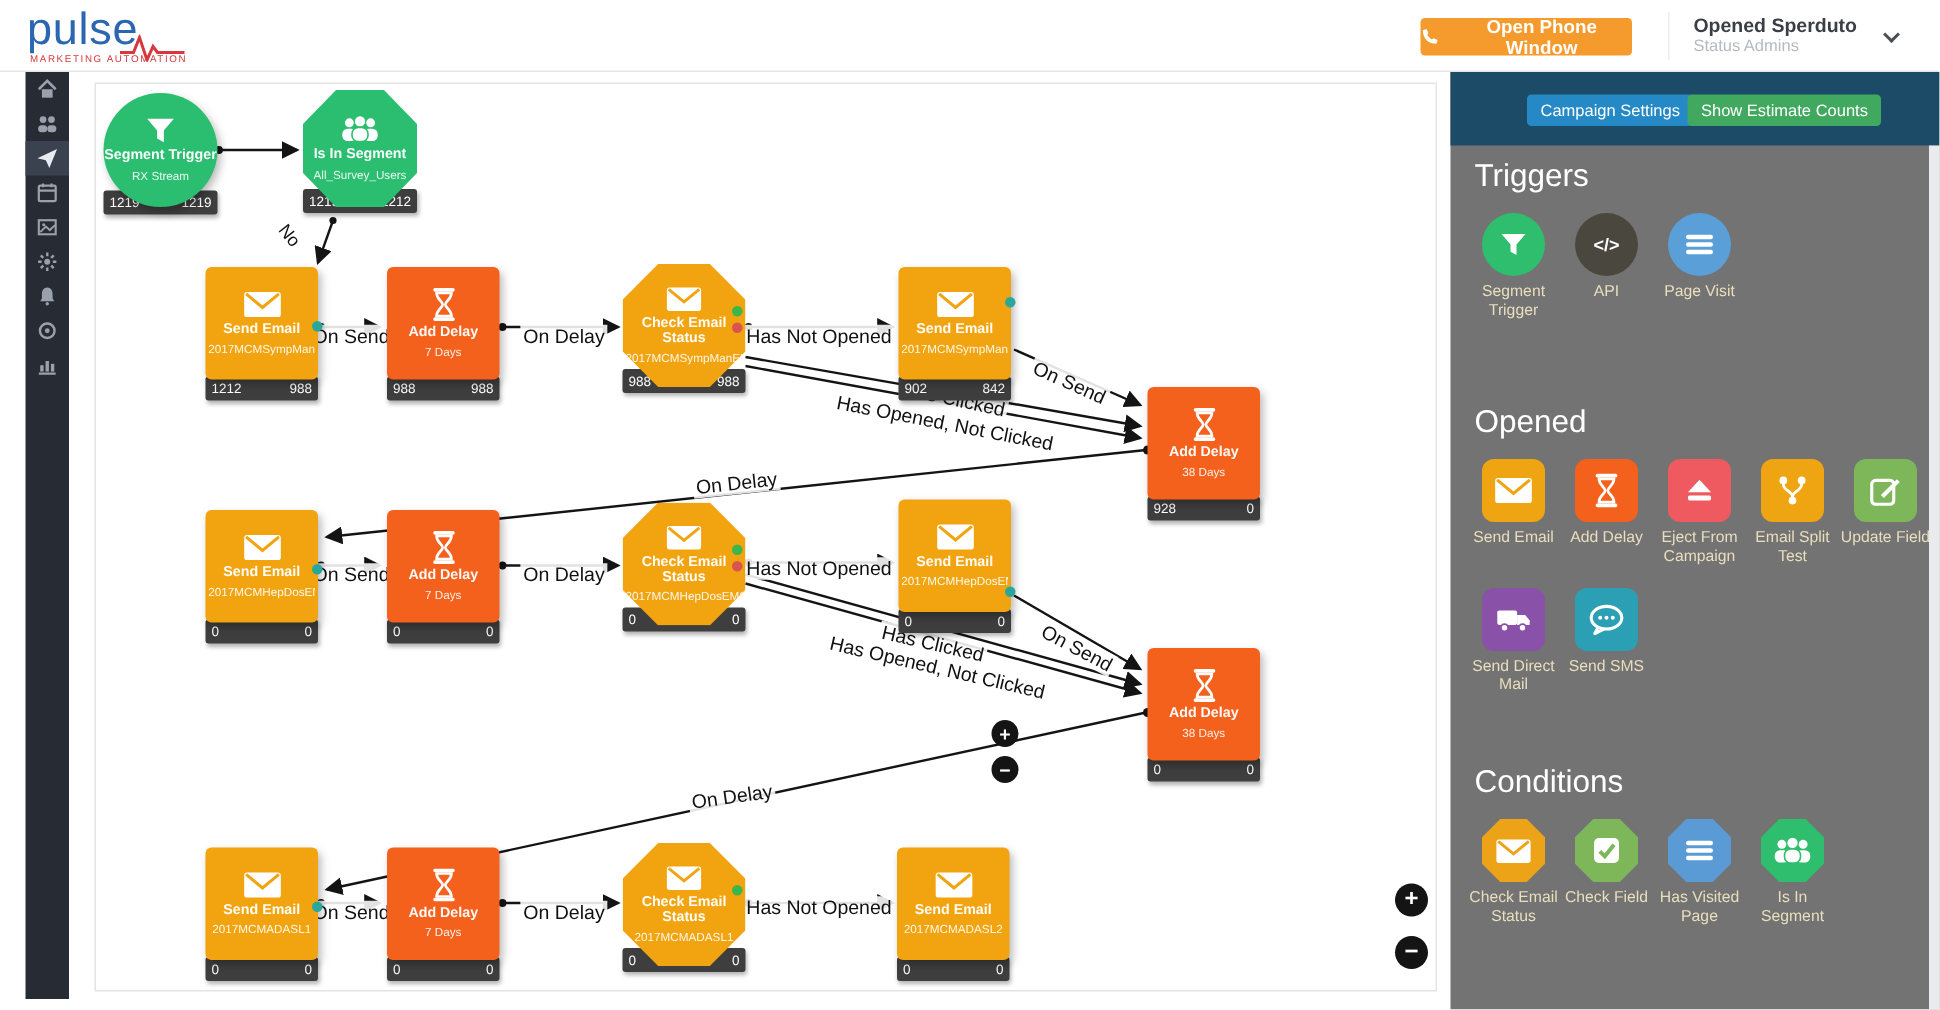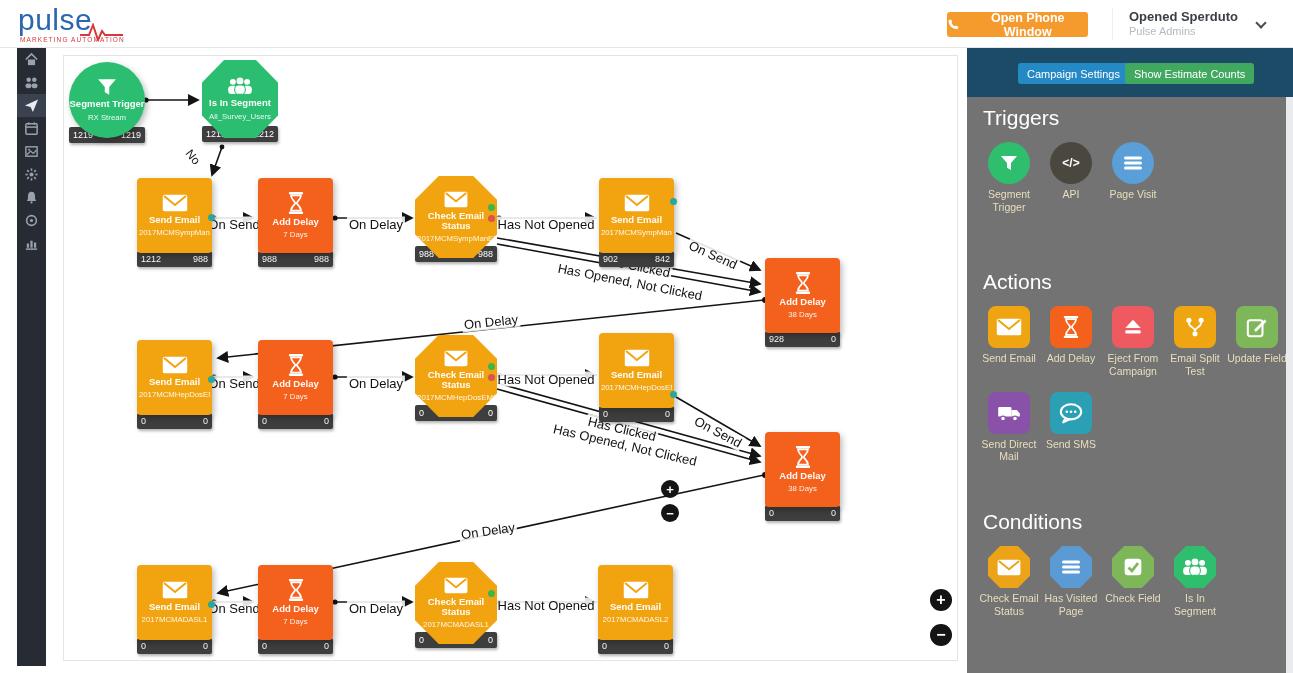--- a/index.html
+++ b/index.html
@@ -84,21 +84,21 @@
   </div>
   <button class="phone-btn">
     <svg width="13" height="13" viewBox="0 0 16 16">
         <path d="M2 2.5 C2 9.5 6.5 14 13.5 14 L14.6 10.8 L11 9.3 C10.2 10.4 9.2 10.3 8.2 9.3 L6.7 7.8 C5.7 6.8 5.6 5.8 6.7 5 L5.2 1.5 Z" fill="#fff"></path>
       </svg>
     <span>Open Phone Window</span>
   </button>
   <div class="hdr-sep"></div>
   <div class="user-block">
     <div class="user-name">Opened Sperduto</div>
-    <div class="user-role">Pulse Admins</div>
+    <div class="user-role">Status Admins</div>
   </div>
   <div class="chev"></div>
 </div>
 
 <div class="sidebar">
   <div class="side-item">
       <svg width="15" height="15" viewBox="0 0 16 16">
         <path d="M2 8 L8 2 L14 8" fill="none" stroke="#9aa1ac" stroke-width="1.8"></path>
         <rect x="4.2" y="8" width="7.6" height="6" fill="#9aa1ac"></rect>
       </svg>
@@ -530,21 +530,21 @@
               <rect x="1" y="6.5" width="18" height="3" rx="1.5" fill="#fff"></rect>
               <rect x="1" y="11.5" width="18" height="3" rx="1.5" fill="#fff"></rect>
             </svg>
           </div>
         <div class="plabel">Page Visit</div>
       </div>
     </div>
   </div>
 
   <div class="sec" style="top:222px">
-    <h2>Actions</h2>
+    <h2>Opened</h2>
     <div class="prow">
       <div class="pitem">
         <div class="ptile rsq" style="background:#efa511;--tile:#efa511">
             <svg width="26" height="18" viewBox="0 0 20 14">
               <rect x="0.5" y="0.5" width="19" height="13" rx="1.5" fill="#fff"></rect>
               <polyline points="1.5,1.5 10,8.5 18.5,1.5" fill="none" stroke="var(--tile)" stroke-width="1.6"></polyline>
             </svg>
           </div>
         <div class="plabel">Send Email</div>
       </div>
@@ -621,37 +621,37 @@
       <div class="pitem">
         <div class="ptile poct" style="background:#eca317;--tile:#eca317">
             <svg width="24" height="17" viewBox="0 0 20 14">
               <rect x="0.5" y="0.5" width="19" height="13" rx="1.5" fill="#fff"></rect>
               <polyline points="1.5,1.5 10,8.5 18.5,1.5" fill="none" stroke="var(--tile)" stroke-width="1.6"></polyline>
             </svg>
           </div>
         <div class="plabel">Check Email Status</div>
       </div>
       <div class="pitem">
+        <div class="ptile poct" style="background:#7db75a;--tile:#7db75a">
+            <svg width="20" height="20" viewBox="0 0 18 18">
+              <rect x="1.5" y="1.5" width="15" height="15" rx="3" fill="#fff"></rect>
+              <polyline points="5,9.5 8,12.5 13.5,5.5" fill="none" stroke="var(--tile)" stroke-width="2.4"></polyline>
+            </svg>
+          </div>
+        <div class="plabel">Check Field</div>
+      </div>
+      <div class="pitem">
         <div class="ptile poct" style="background:#5b9bd5">
             <svg width="20" height="16" viewBox="0 0 20 16">
               <rect x="1" y="1.5" width="18" height="3" rx="1.5" fill="#fff"></rect>
               <rect x="1" y="6.5" width="18" height="3" rx="1.5" fill="#fff"></rect>
               <rect x="1" y="11.5" width="18" height="3" rx="1.5" fill="#fff"></rect>
             </svg>
           </div>
         <div class="plabel">Has Visited Page</div>
-      </div>
-      <div class="pitem">
-        <div class="ptile poct" style="background:#7db75a;--tile:#7db75a">
-            <svg width="20" height="20" viewBox="0 0 18 18">
-              <rect x="1.5" y="1.5" width="15" height="15" rx="3" fill="#fff"></rect>
-              <polyline points="5,9.5 8,12.5 13.5,5.5" fill="none" stroke="var(--tile)" stroke-width="2.4"></polyline>
-            </svg>
-          </div>
-        <div class="plabel">Check Field</div>
       </div>
       <div class="pitem">
         <div class="ptile poct" style="background:#2fbe6e">
             <svg width="26" height="18" viewBox="0 0 22 15">
               <circle cx="5" cy="4" r="2.5" fill="#fff"></circle>
               <circle cx="17" cy="4" r="2.5" fill="#fff"></circle>
               <rect x="1" y="7.3" width="8" height="7" rx="3" fill="#fff"></rect>
               <rect x="13" y="7.3" width="8" height="7" rx="3" fill="#fff"></rect>
               <circle cx="11" cy="3.2" r="2.9" fill="#fff"></circle>
               <rect x="6.5" y="6.6" width="9" height="8" rx="3.5" fill="#fff" stroke="#2fbe6e" stroke-width="0.9"></rect>

